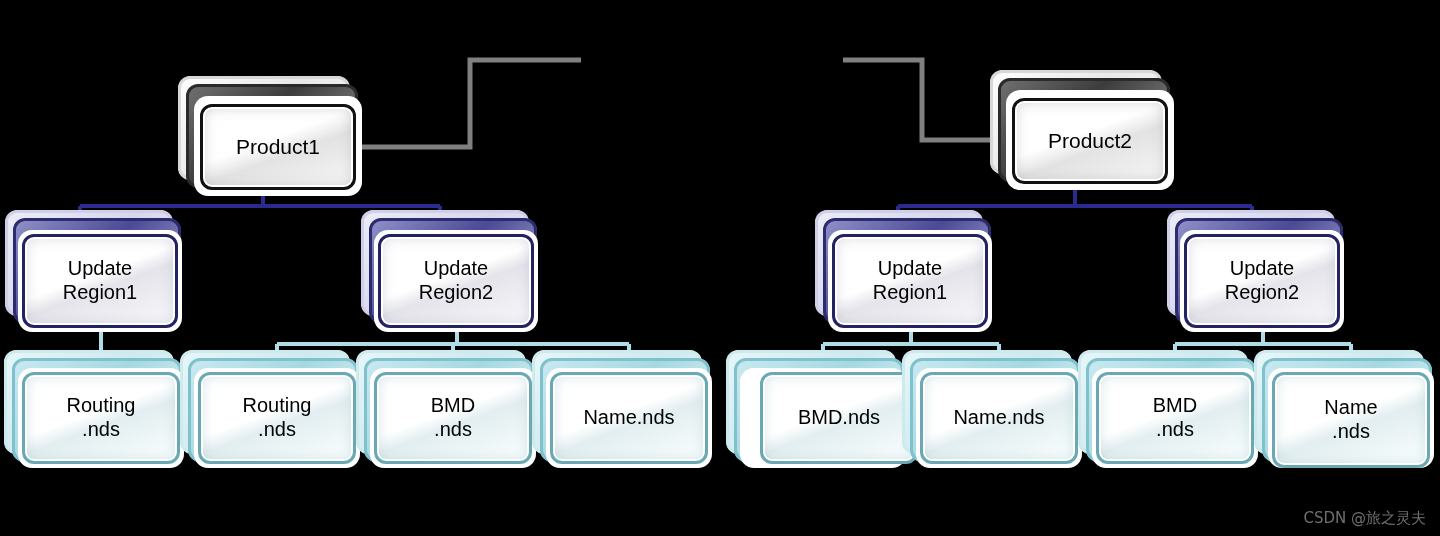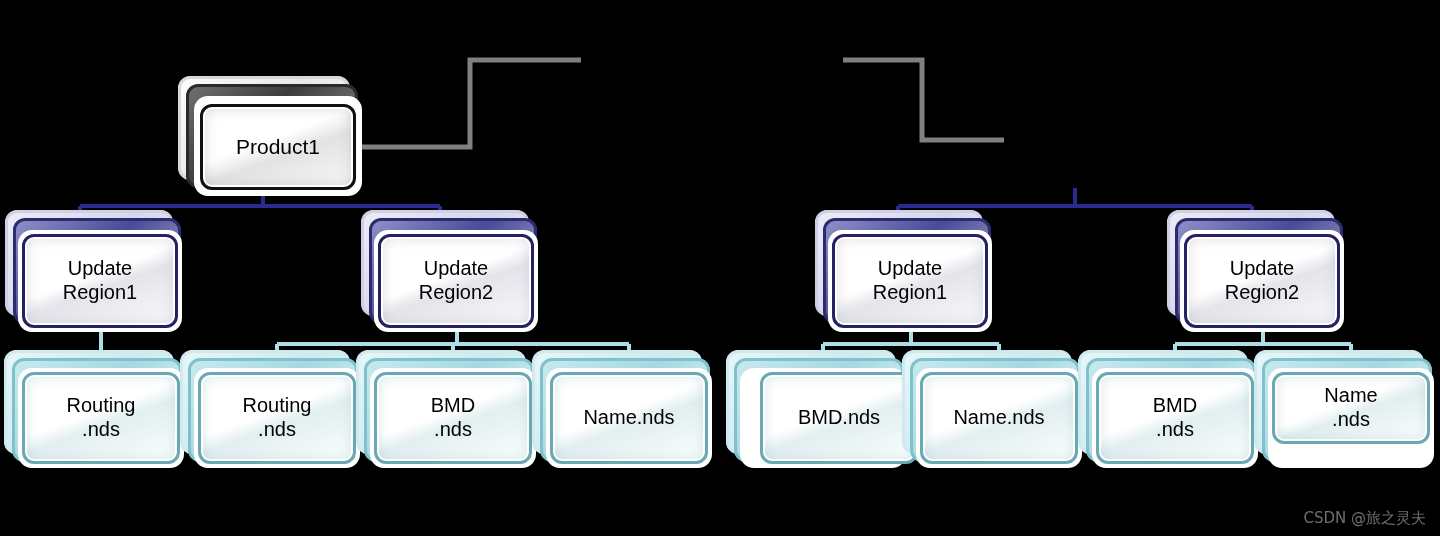--- a/index.html
+++ b/index.html
@@ -183,20 +183,28 @@
 
   <div class="node prod" style="left:200px;top:110px;width:188px;height:100px;padding-left:35px;">
     <div class="halo" style="left:-22px;top:-34px;width:172px;height:104px;"></div>
     <div class="back2" style="left:-22px;top:-34px;width:172px;height:104px;"></div>
     <div class="halo" style="left:-14px;top:-26px;width:172px;height:104px;"></div>
     <div class="back1" style="left:-14px;top:-26px;width:172px;height:104px;"></div>
     <div class="halo" style="left:-6px;top:-14px;width:168px;height:100px;"></div>
     <div class="front" style="left:0px;top:-6px;width:156px;height:86px;">Product1</div>
   </div>
 
+  <div class="node prod" style="left:1012px;top:104px;width:188px;height:100px;">
+    <div class="halo" style="left:-22px;top:-34px;width:172px;height:104px;"></div>
+    <div class="back2" style="left:-22px;top:-34px;width:172px;height:104px;"></div>
+    <div class="halo" style="left:-14px;top:-26px;width:172px;height:104px;"></div>
+    <div class="back1" style="left:-14px;top:-26px;width:172px;height:104px;"></div>
+    <div class="halo" style="left:-6px;top:-14px;width:168px;height:100px;"></div>
+    <div class="front" style="left:0px;top:-6px;width:156px;height:86px;">Product2</div>
+  </div>
 
   <div class="node ureg" style="left:22px;top:232px;width:180px;height:104px;">
     <div class="halo" style="left:-17px;top:-22px;width:168px;height:106px;"></div>
     <div class="back2" style="left:-17px;top:-22px;width:168px;height:106px;"></div>
     <div class="halo" style="left:-9px;top:-14px;width:168px;height:106px;"></div>
     <div class="back1" style="left:-9px;top:-14px;width:168px;height:106px;"></div>
     <div class="halo" style="left:-4px;top:-2px;width:164px;height:102px;"></div>
     <div class="front" style="left:0px;top:2px;width:156px;height:94px;">Update
 Region1</div>
   </div>
@@ -297,18 +305,18 @@
     <div class="front" style="left:0px;top:4px;width:158px;height:92px;">BMD
 .nds</div>
   </div>
 
   <div class="node leaf" style="left:1272px;top:368px;width:180px;height:102px;">
     <div class="halo" style="left:-18px;top:-18px;width:170px;height:104px;"></div>
     <div class="back2" style="left:-18px;top:-18px;width:170px;height:104px;"></div>
     <div class="halo" style="left:-10px;top:-10px;width:170px;height:104px;"></div>
     <div class="back1" style="left:-10px;top:-10px;width:170px;height:104px;"></div>
     <div class="halo" style="left:-4px;top:0px;width:166px;height:100px;"></div>
-    <div class="front" style="left:0px;top:4px;width:158px;height:72px;">Name
+    <div class="front" style="left:0px;top:4px;width:158px;height:96px;">Name
 .nds</div>
   </div>
 
   <div id="watermark">CSDN @旅之灵夫</div>
 </div>
 
 </body></html>

